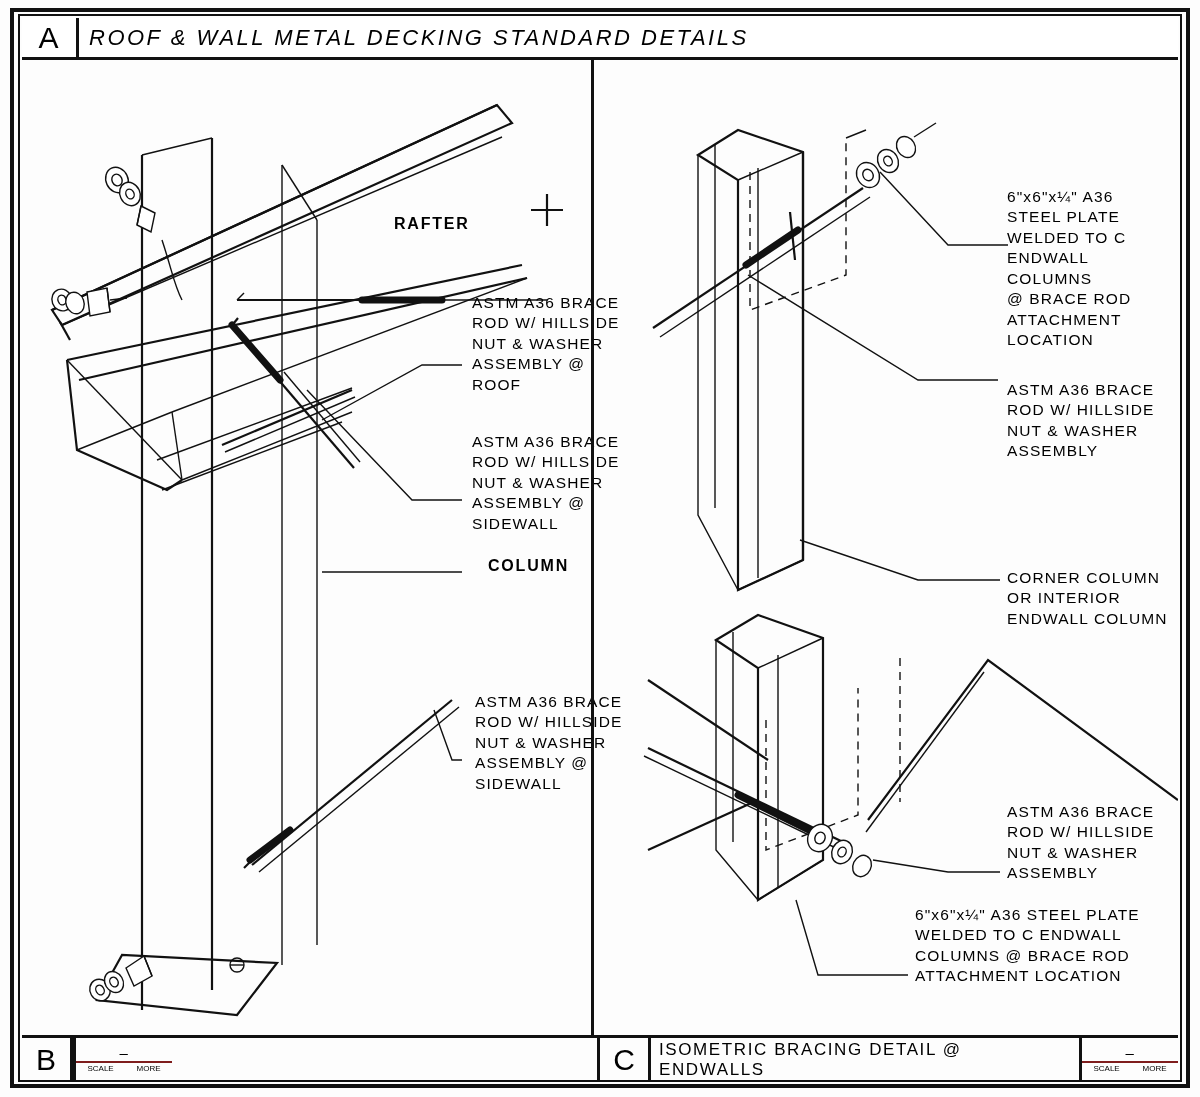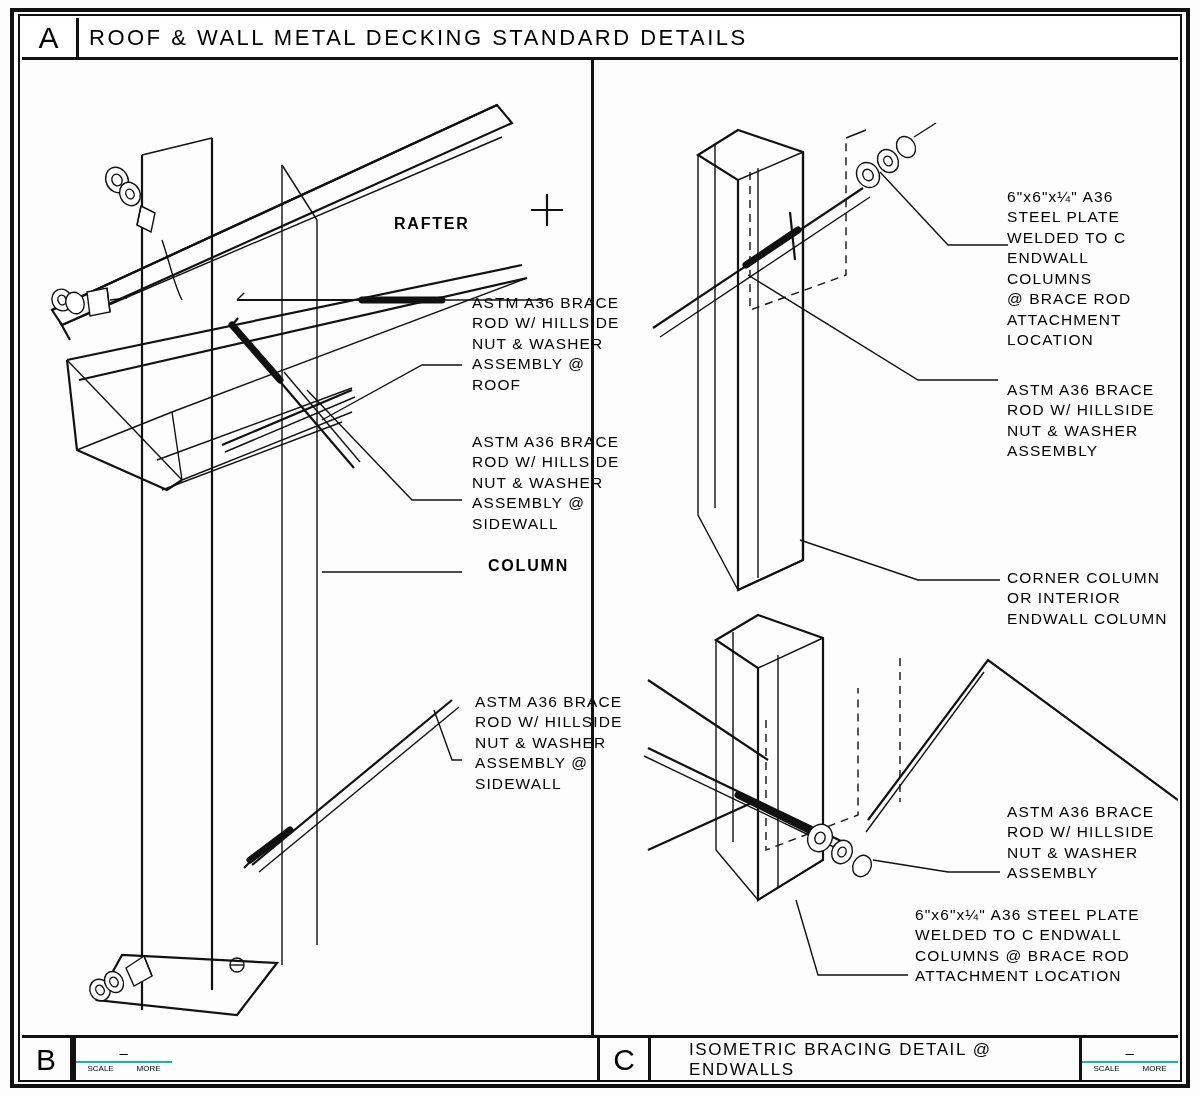--- a/index.html
+++ b/index.html
@@ -62,20 +62,21 @@
   }
   .title-text {
     flex: 1;
     display: flex;
     align-items: center;
     padding-left: 10px;
     font-size: 22px;
     letter-spacing: 2.5px;
     font-weight: 500;
     white-space: nowrap;
+    font-style: italic;
   }
 
   
   .draw-area {
     position: absolute;
     left: 22px;
     top: 60px;
     width: 1156px;
     height: 975px;
     box-sizing: border-box;
@@ -136,21 +137,21 @@
     letter-spacing: 0.5px;
   }
   .tb-scale .dash {
     font-size: 15px;
     line-height: 12px;
     margin-bottom: 2px;
   }
   .tb-scale .cols {
     display: flex;
     width: 100%;
-    border-top: 2px solid #14b8a6;
+    border-top: 2px solid #7f1d1d;
     justify-content: space-around;
     font-size: 8px;
     letter-spacing: 0;
     padding-top: 1px;
   }
 
   
   .note {
     position: absolute;
     font-size: 15.5px;
@@ -397,21 +398,21 @@
         <div class="dash">–</div>
         <div class="cols">
           <span>SCALE</span>
           <span>MORE</span>
         </div>
       </div>
     </div>
 
     <div class="tblock right">
       <div class="tb-bubble">C</div>
-      <div class="tb-label" style="white-space:pre-line;margin-left:30px;">ISOMETRIC  BRACING  DETAIL  @
+      <div class="tb-label" style="white-space:pre-line;">ISOMETRIC  BRACING  DETAIL  @
 ENDWALLS</div>
       <div class="tb-scale">
         <div class="dash">–</div>
         <div class="cols">
           <span>SCALE</span>
           <span>MORE</span>
         </div>
       </div>
     </div>
 

